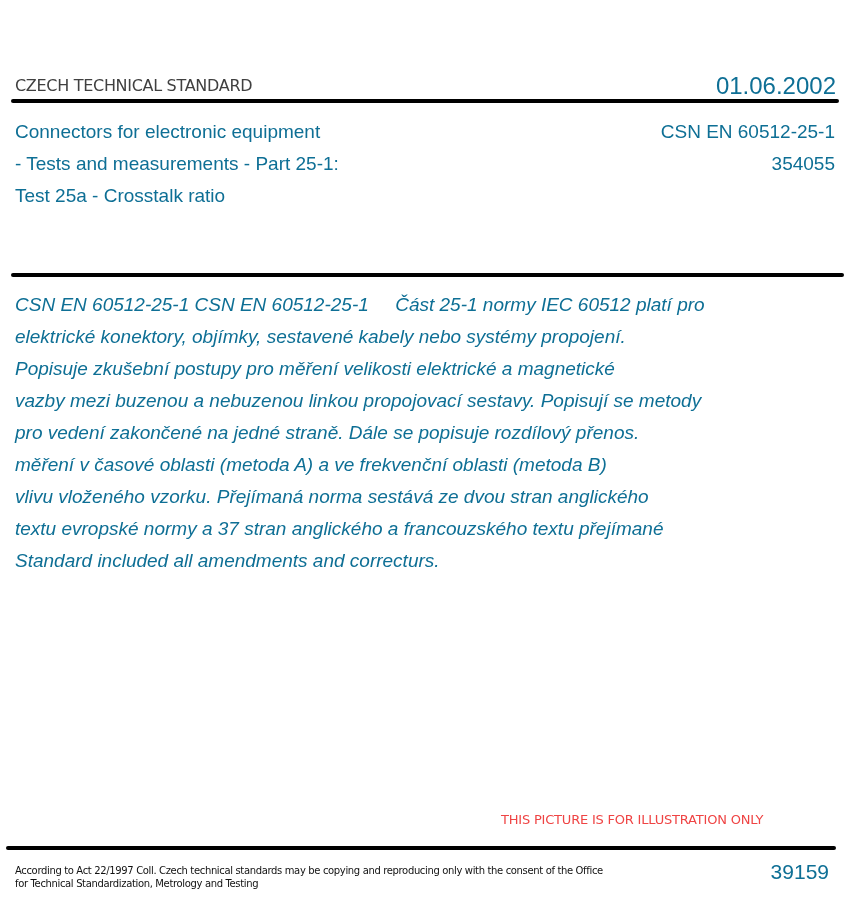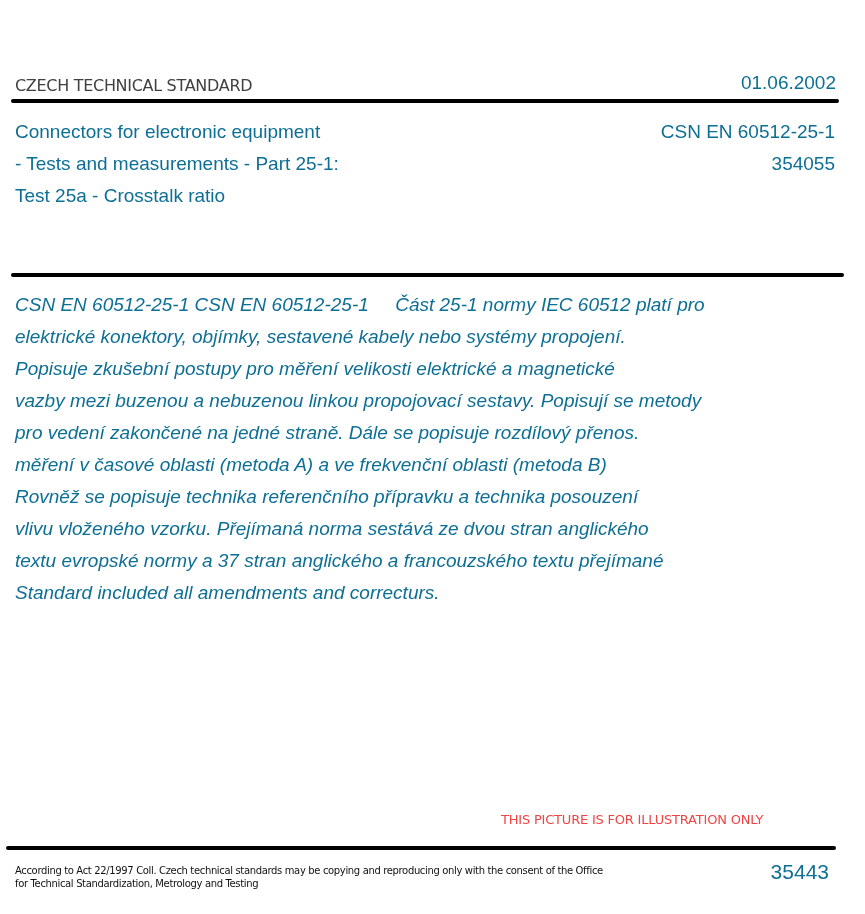--- a/index.html
+++ b/index.html
@@ -22,21 +22,21 @@
       top: 76px;
       font-family: "DejaVu Sans", sans-serif;
       font-weight: normal;
       font-size: 16px;
       color: #404040;
       letter-spacing: -0.3px;
     }
     .header-date {
       right: 29px;
       top: 72px;
-      font-size: 19px;
+      font-size: 24px;
     }
     .rule {
       position: absolute;
       background: #000;
       height: 4px;
       border-radius: 2px;
     }
     .rule-top { left: 11px; top: 99px; width: 828px; }
     .rule-mid { left: 11px; top: 273px; width: 833px; }
     .rule-bot { left: 6px; top: 846px; width: 830px; }
@@ -112,28 +112,27 @@
 
 <div class="rule rule-mid"></div>
 
 <div class="abs abstract teal">
   <div>CSN EN 60512-25-1 CSN EN 60512-25-1     Část 25-1 normy IEC 60512 platí pro</div>
   <div>elektrické konektory, objímky, sestavené kabely nebo systémy propojení.</div>
   <div>Popisuje zkušební postupy pro měření velikosti elektrické a magnetické</div>
   <div>vazby mezi buzenou a nebuzenou linkou propojovací sestavy. Popisují se metody</div>
   <div>pro vedení zakončené na jedné straně. Dále se popisuje rozdílový přenos.</div>
   <div>měření v časové oblasti (metoda A) a ve frekvenční oblasti (metoda B)</div>
-  <div>Rovněž se popisuje technika referenčního přípravku a technika posouzení</div>
   <div>vlivu vloženého vzorku. Přejímaná norma sestává ze dvou stran anglického</div>
   <div>textu evropské normy a 37 stran anglického a francouzského textu přejímané</div>
   <div>Standard included all amendments and correcturs.</div>
 </div>
 
 <div class="abs illustration-note">THIS PICTURE IS FOR ILLUSTRATION ONLY</div>
 
 <div class="rule rule-bot"></div>
 
 <div class="abs legal">
   <div>According to Act 22/1997 Coll. Czech technical standards may be copying and reproducing only with the consent of the Office</div>
   <div>for Technical Standardization, Metrology and Testing</div>
 </div>
 
-<div class="abs doc-number teal">35443</div>
+<div class="abs doc-number teal">39159</div>
 
 </body></html>

